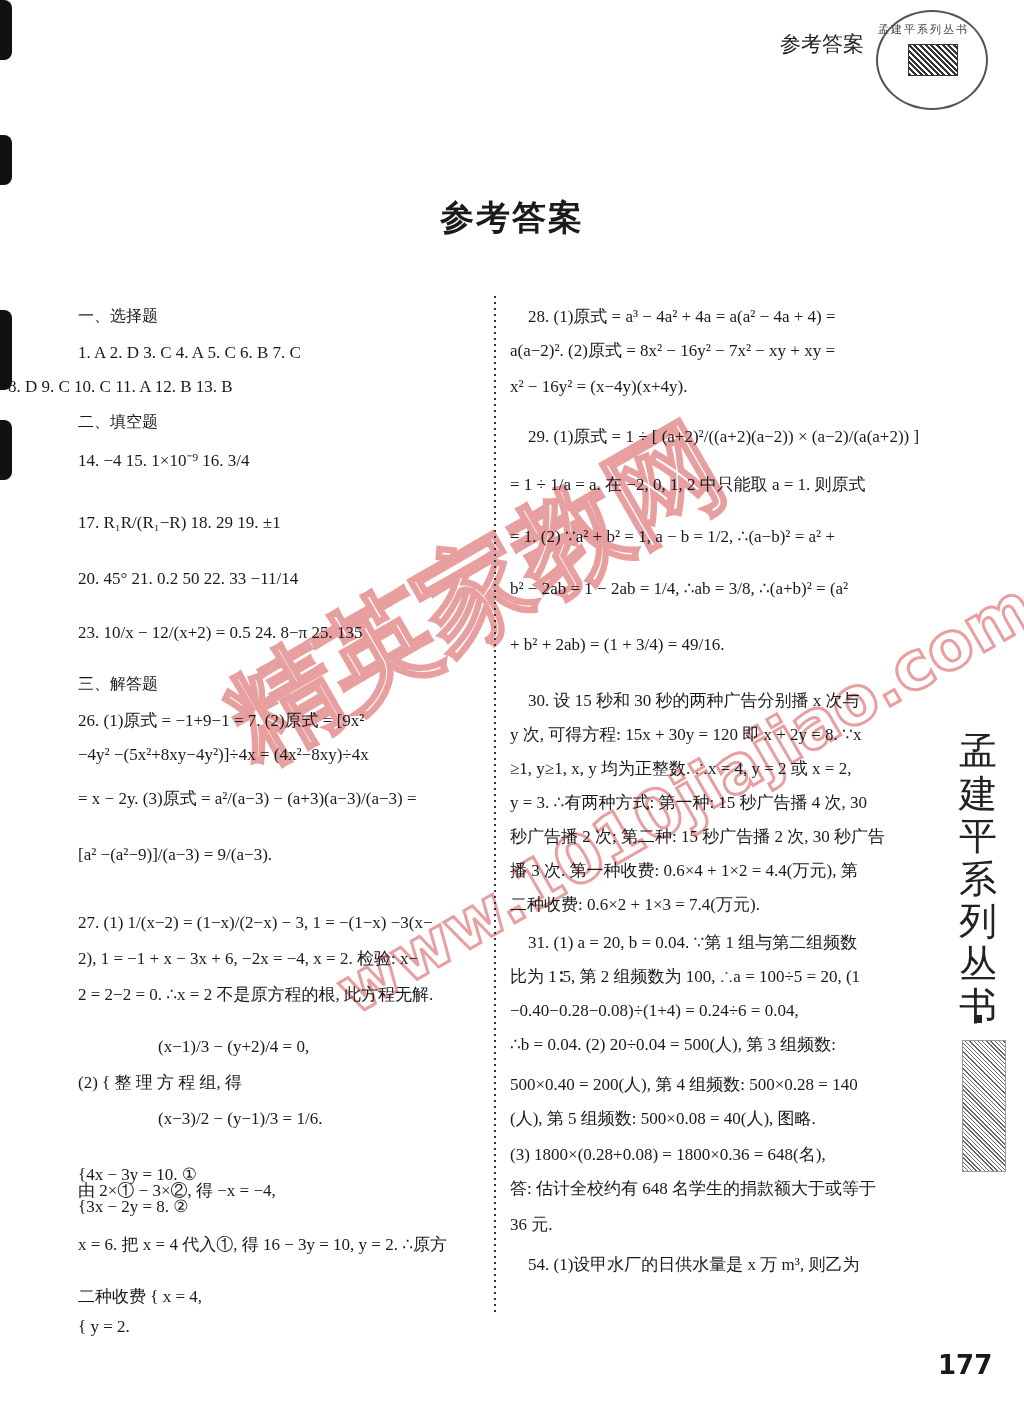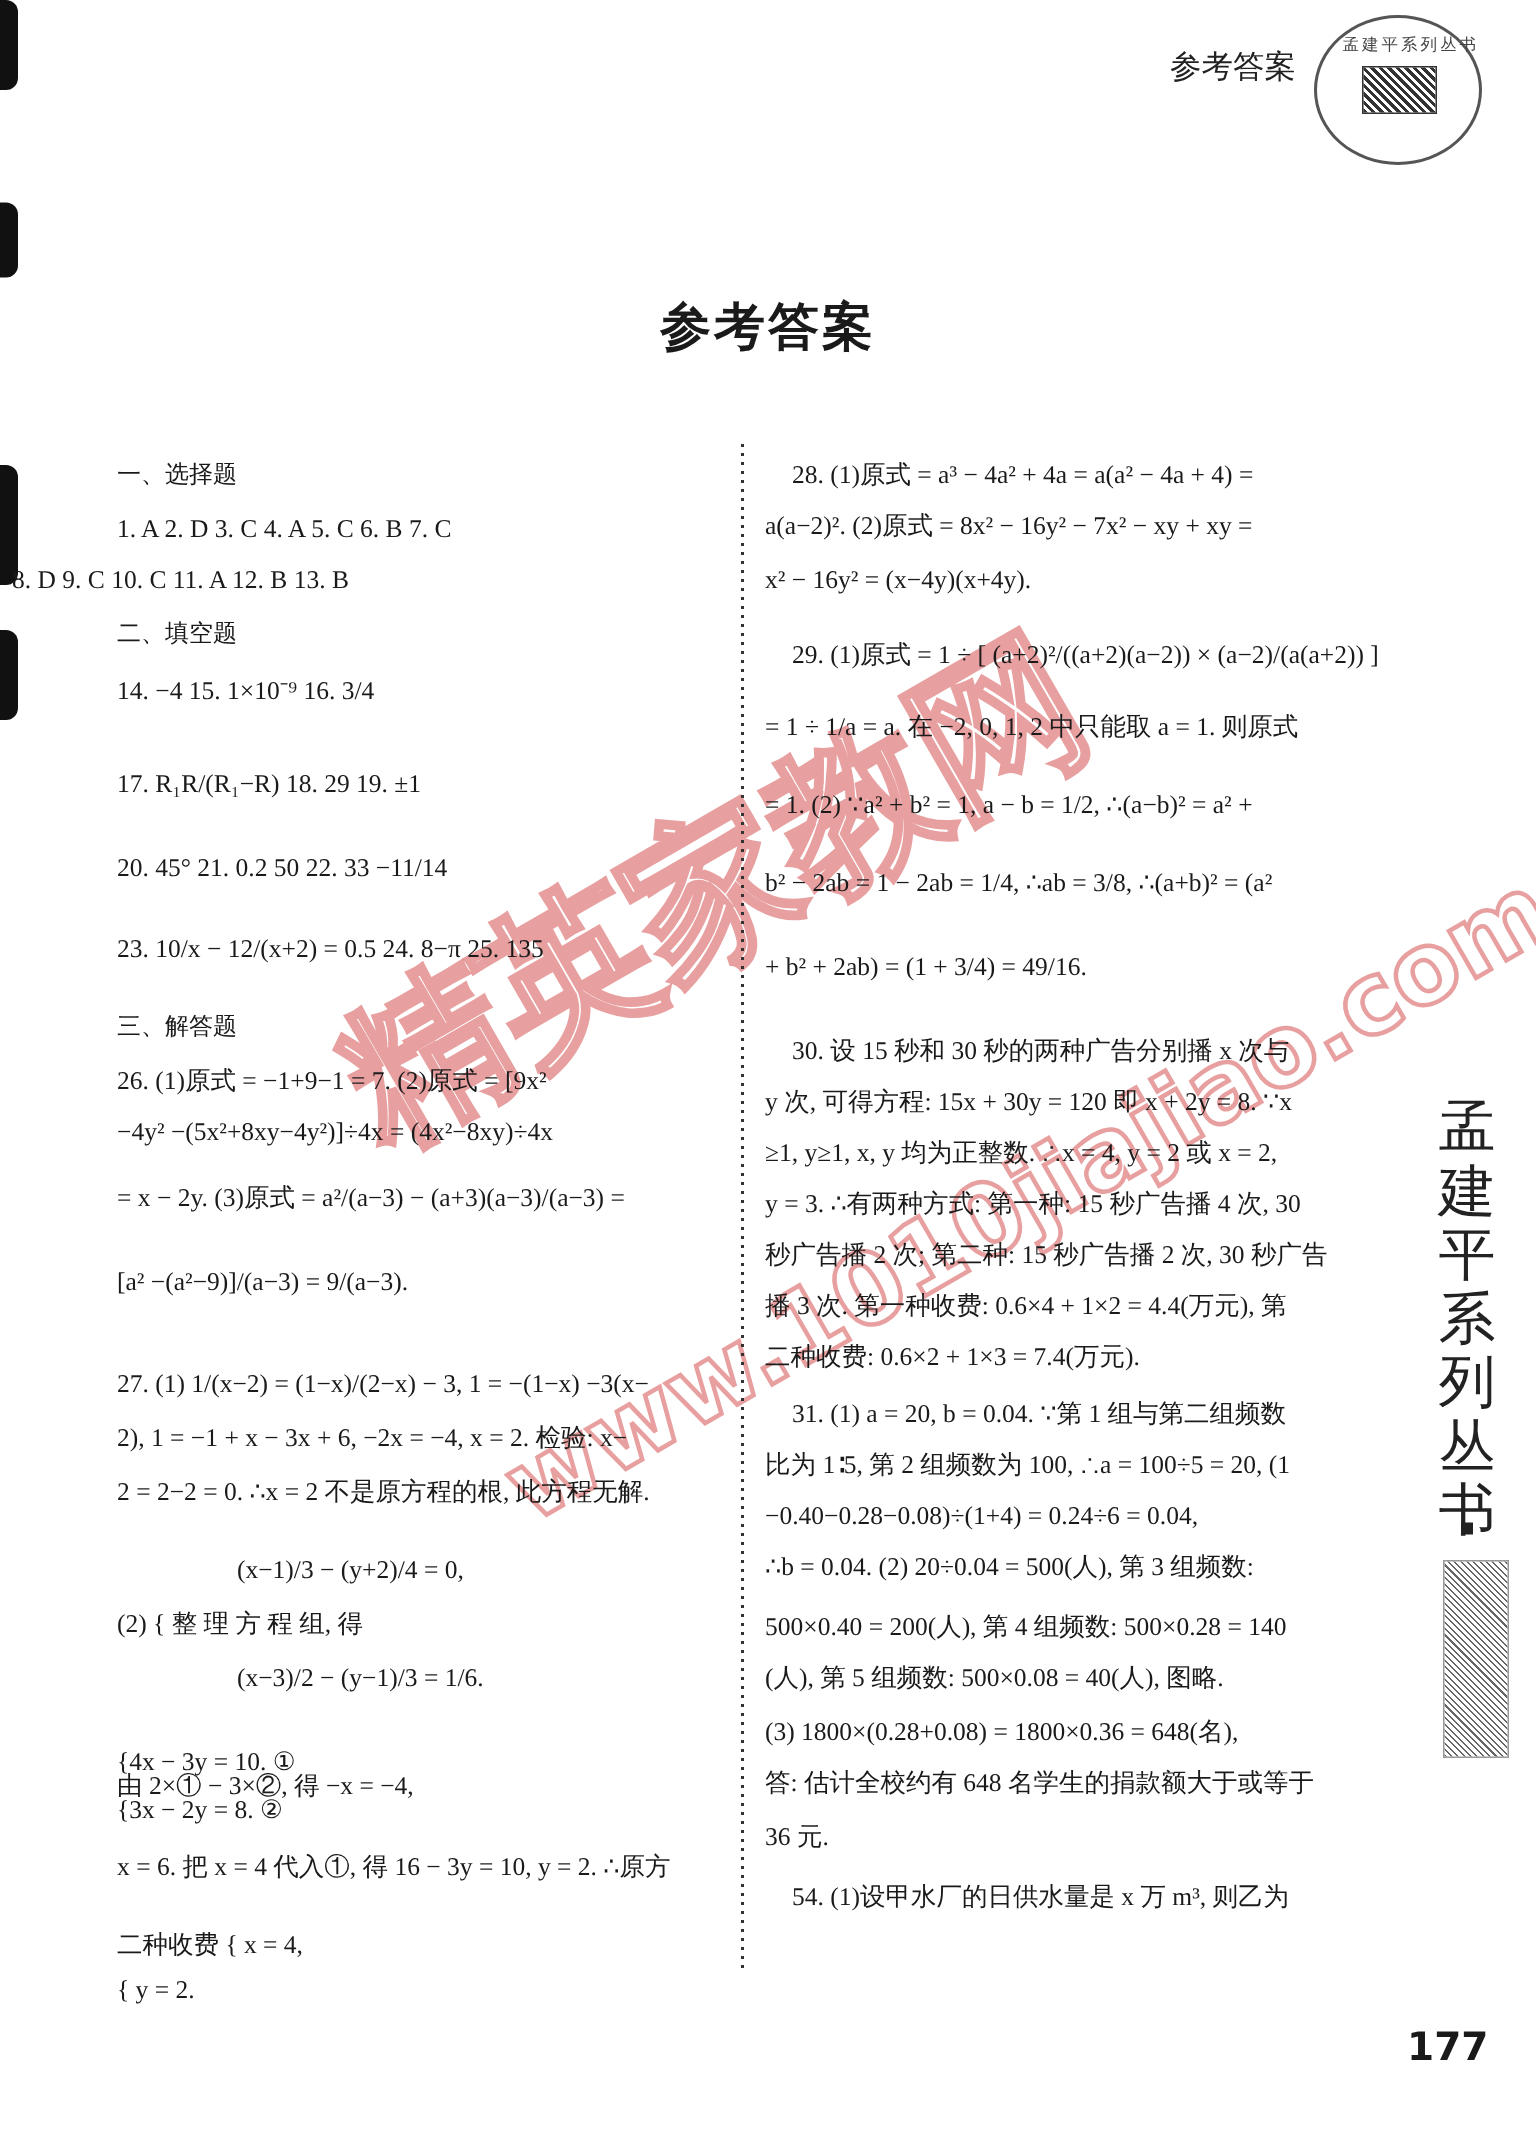--- a/index.html
+++ b/index.html
@@ -11,21 +11,21 @@
     .left-edge { position: absolute; left: 0; width: 12px; background: #111; border-radius: 0 8px 8px 0; }
     .header-label {
       position: absolute; left: 780px; top: 30px; font-size: 21px;
       font-family: "DejaVu Sans", "Liberation Sans", sans-serif; color: #222;
     }
     .seal {
       position: absolute; left: 876px; top: 10px; width: 112px; height: 100px;
       border: 2px solid #555; border-radius: 50%; box-sizing: border-box;
     }
     .seal-text {
-      position: absolute; left: 0; right: 0; top: 10px; text-align: right;
+      position: absolute; left: 0; right: 0; top: 10px; text-align: left;
       font-size: 11px; color: #444; letter-spacing: 2px;
       font-family: "DejaVu Sans", sans-serif;
     }
     .seal-book {
       position: absolute; left: 30px; top: 32px; width: 48px; height: 30px;
       background: repeating-linear-gradient(45deg, #333 0 2px, #fff 2px 4px);
       border: 1px solid #333;
     }
     .page-title {
       position: absolute; left: 0; right: 0; top: 195px; text-align: center;

